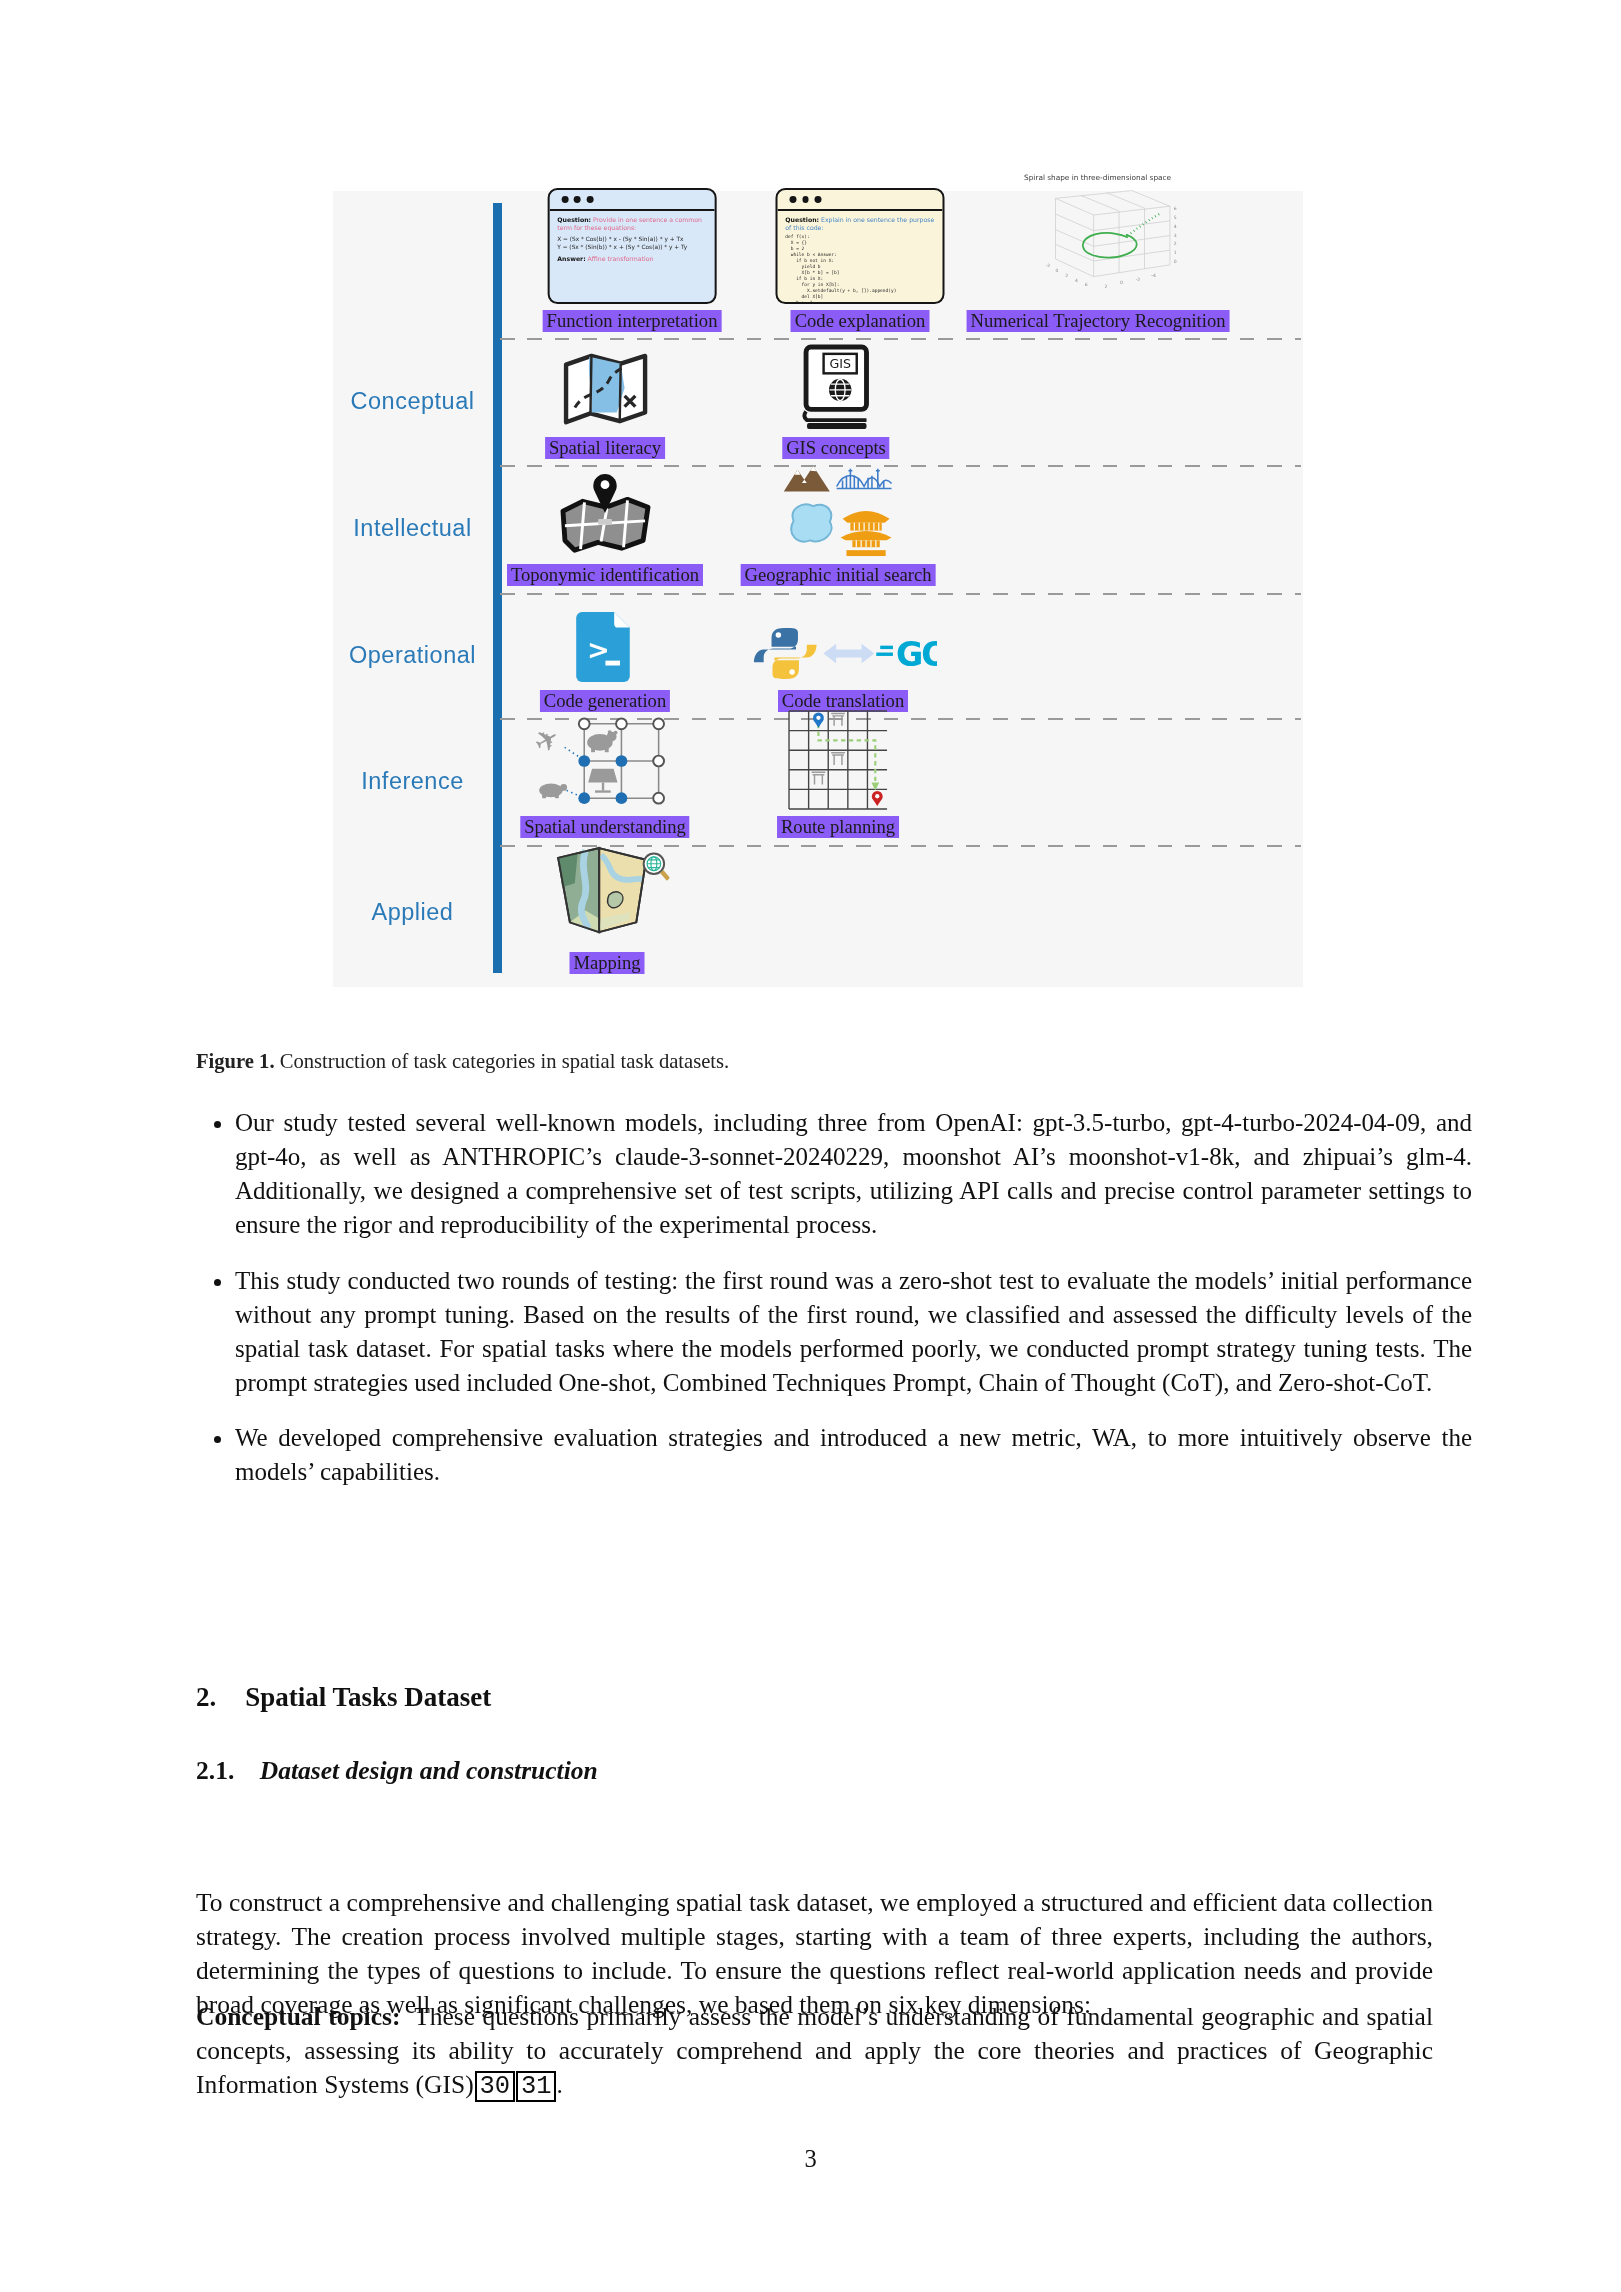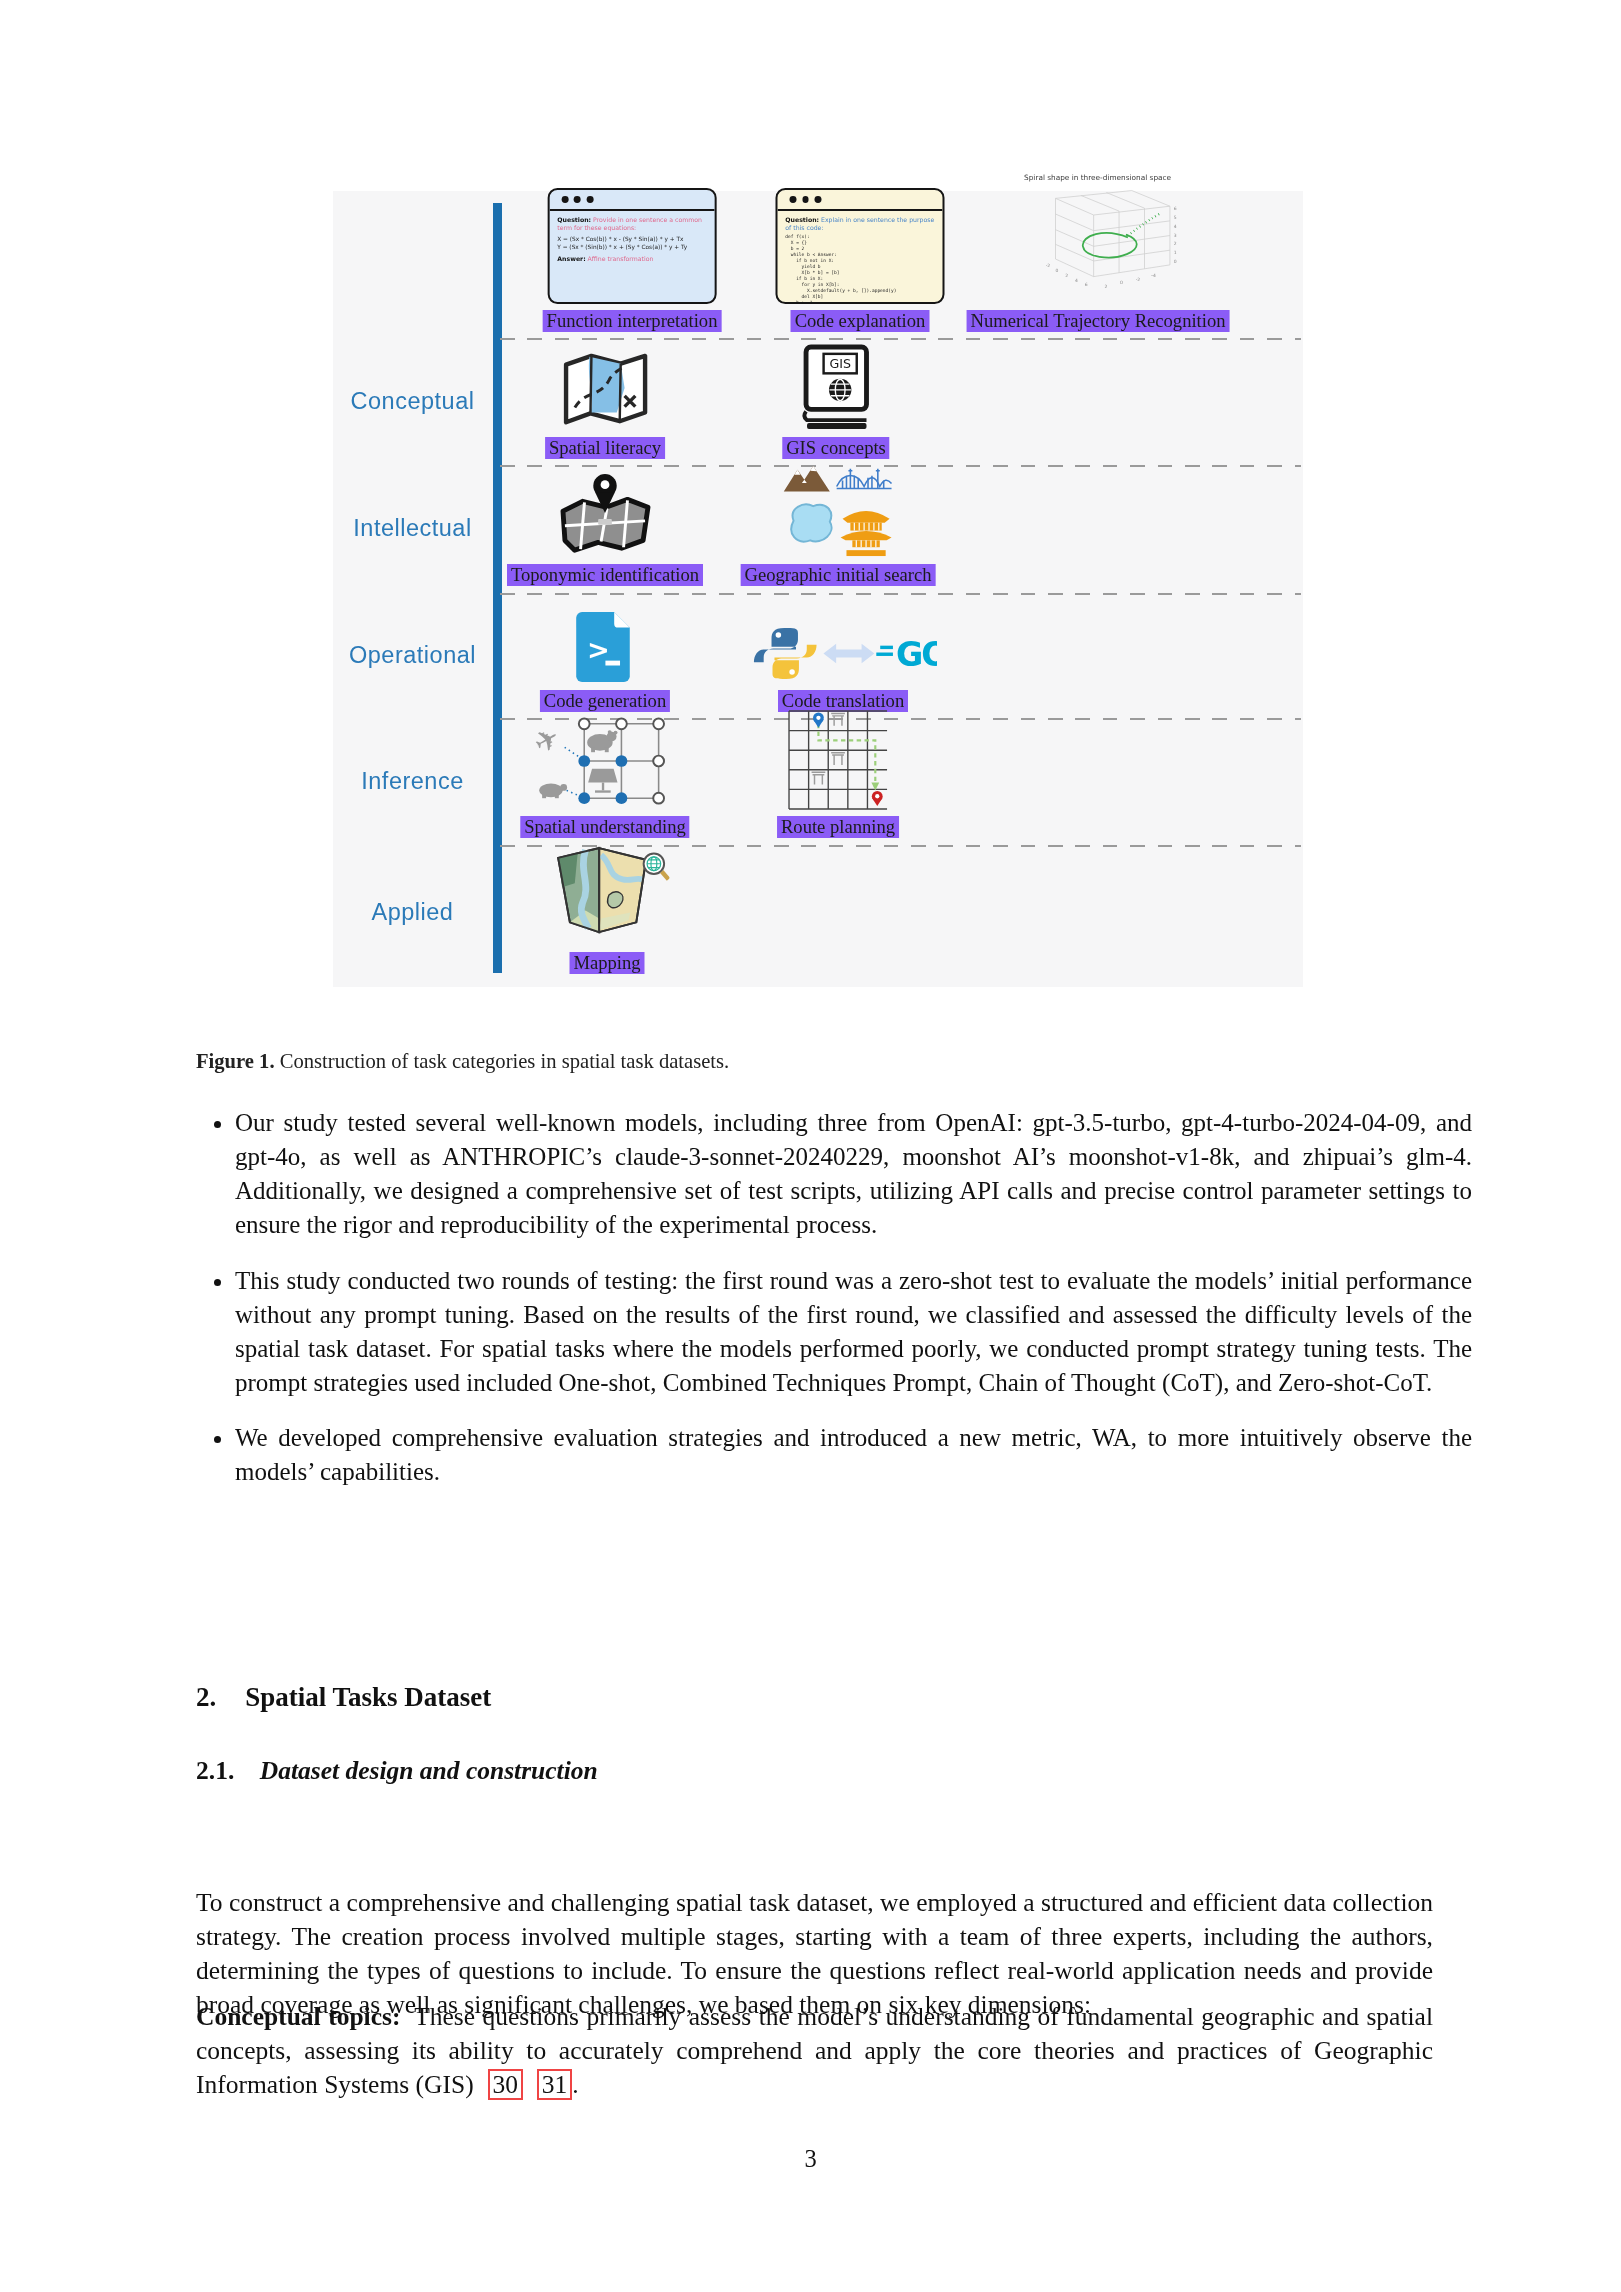--- a/index.html
+++ b/index.html
@@ -36,21 +36,21 @@
   .bullets li{font-size:25px;line-height:34px;text-align:justify;margin:0 0 21.6px 0;}
   .h2{position:absolute;left:196px;top:1682px;width:1237px;font-size:27px;font-weight:bold;margin:0;}
   .h2 .num{margin-right:29px;}
   .h3{position:absolute;left:196px;top:1756px;width:1237px;font-size:25.5px;font-weight:bold;margin:0;}
   .h3 .num{margin-right:25.5px;font-style:normal;}
   .h3 .ttl{font-style:italic;}
   .para{position:absolute;left:196px;width:1237px;font-size:25.5px;line-height:34px;text-align:justify;margin:0;}
   .p1{top:1886px;}
   .p2{top:2000px;}
   .lead{font-weight:bold;margin-right:13.7px;}
-  .cite{display:inline-block;border:2px solid #ef4444;padding:0 2.9px;line-height:27.4px;margin-left:14px;}
+  .cite{display:inline-block;border:2px solid #000000;padding:0 2.9px;line-height:27.4px;margin-left:1px;font-family:Liberation Mono, monospace;}
   .pagenum{position:absolute;left:0;top:2145px;width:1621px;text-align:center;font-size:24.5px;}
 
   svg text{font-family:"DejaVu Sans",sans-serif;}
 </style>
 </head>
 <body>
 
 <div class="fig-panel">
   <div class="blue-bar"></div>
   <div class="sep" style="top:147px"></div>

